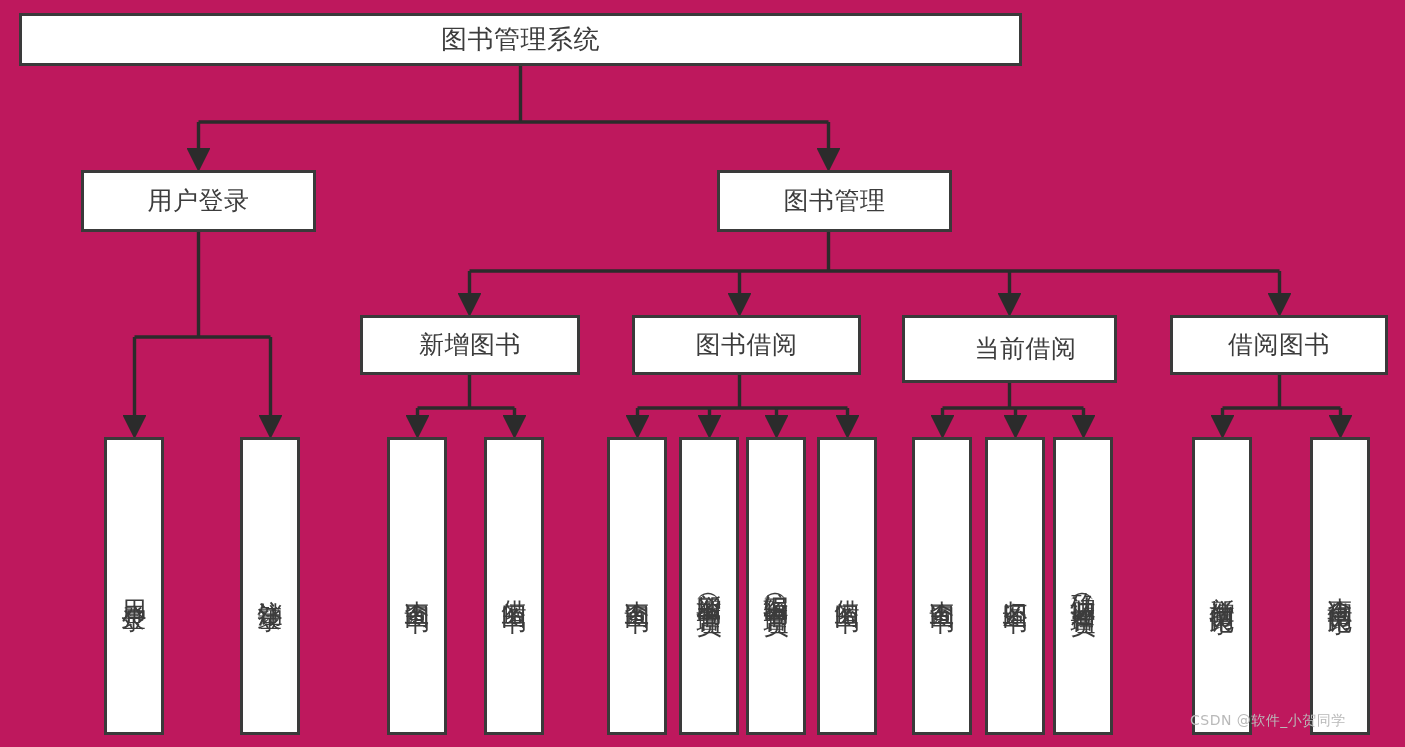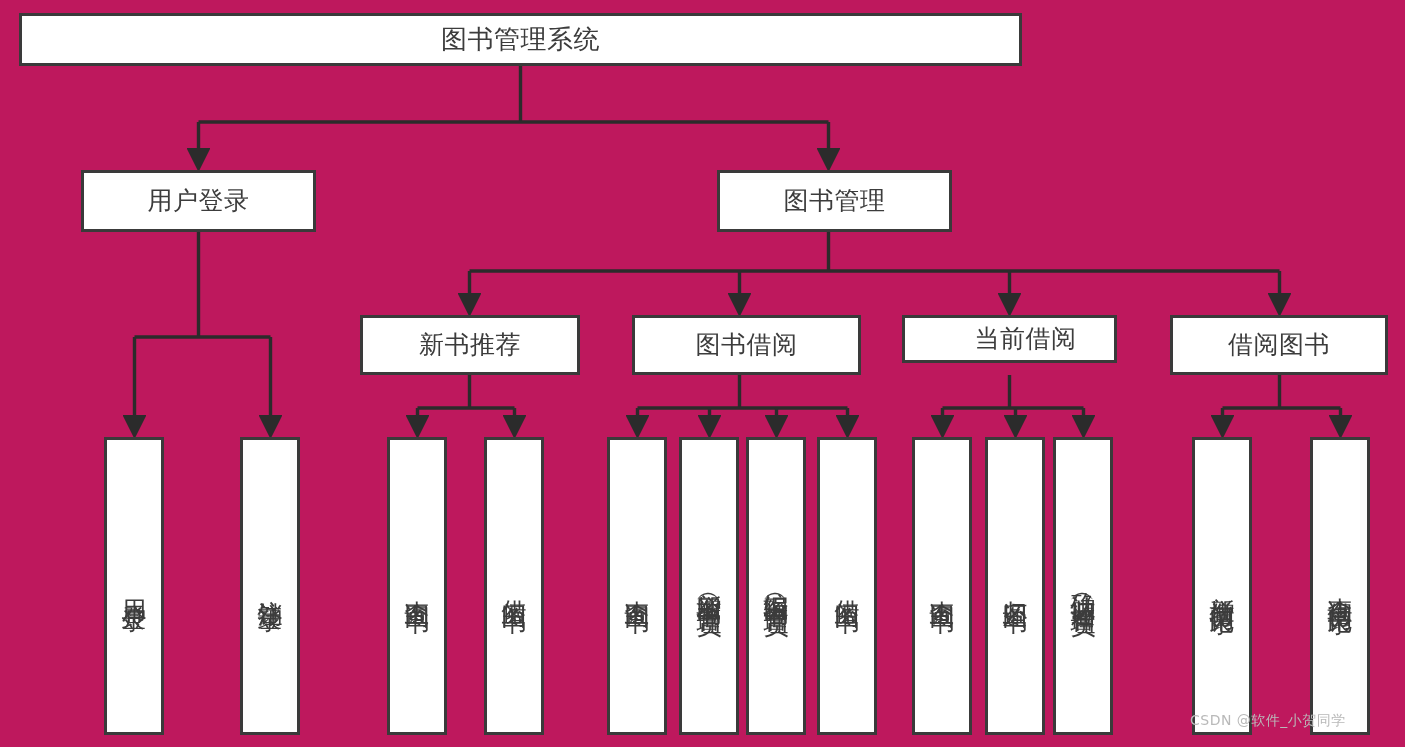--- a/index.html
+++ b/index.html
@@ -138,28 +138,28 @@
 
   <div class="node horiz" style="left:81px;  top:170px; width:235px; height:62px;">
     <span class="label">用户登录</span>
   </div>
 
   <div class="node horiz" style="left:685px; top:170px; width:235px; height:62px;margin-left:32px;">
     <span class="label">图书管理</span>
   </div>
 
   <div class="node horiz" style="left:360px; top:315px; width:220px; height:60px;">
-    <span class="label">新书推荐</span>
+    <span class="label">新增图书</span>
   </div>
 
   <div class="node horiz" style="left:632px; top:315px; width:229px; height:60px;">
     <span class="label">图书借阅</span>
   </div>
 
-  <div class="node horiz" style="left:902px; top:315px; width:215px; height:48px;padding-left:32px;">
+  <div class="node horiz" style="left:902px; top:315px; width:215px; height:68px;padding-left:32px;">
     <span class="label">当前借阅</span>
   </div>
 
   <div class="node horiz" style="left:1170px; top:315px; width:218px; height:60px;">
     <span class="label">借阅图书</span>
   </div>
 
   <div class="node vert" style="left:104px; top:437px; width:60px; height:298px;">
     <span class="label">用户登录</span>
   </div>

